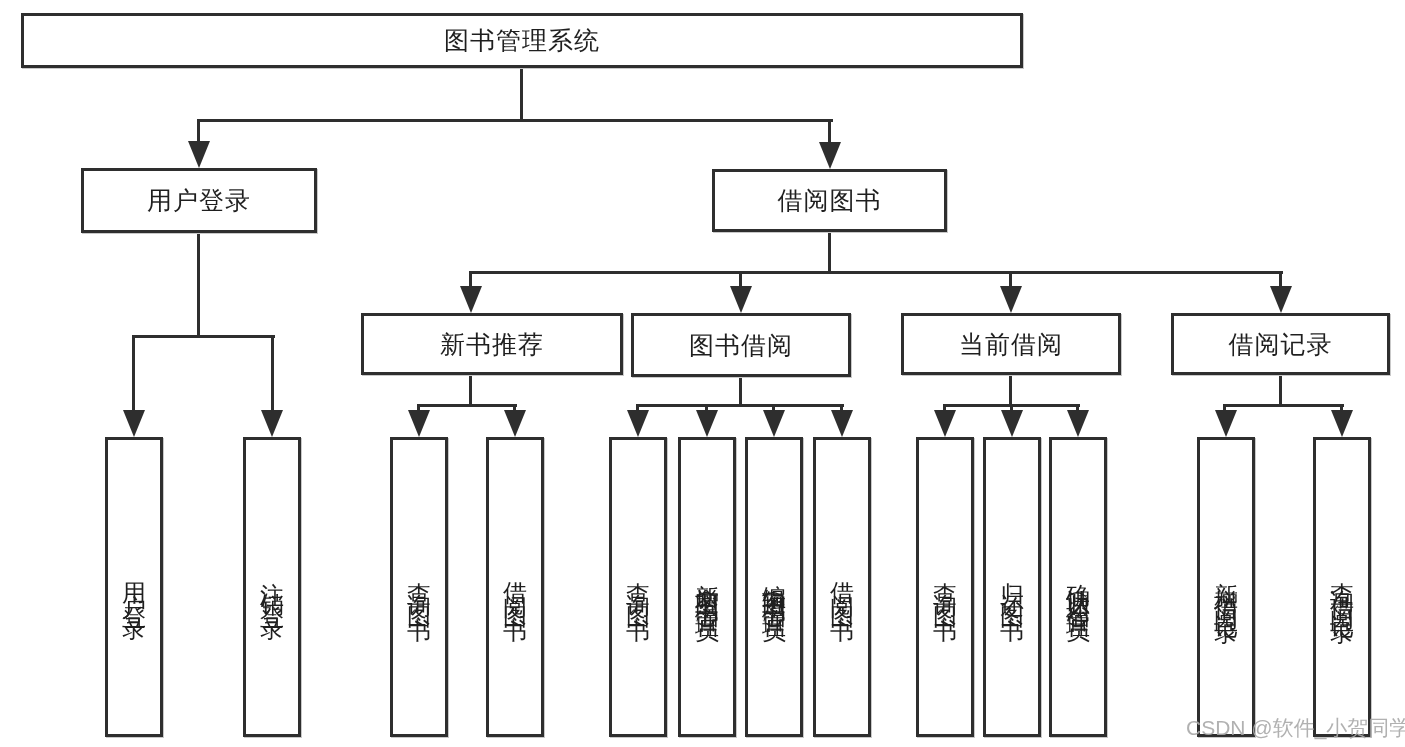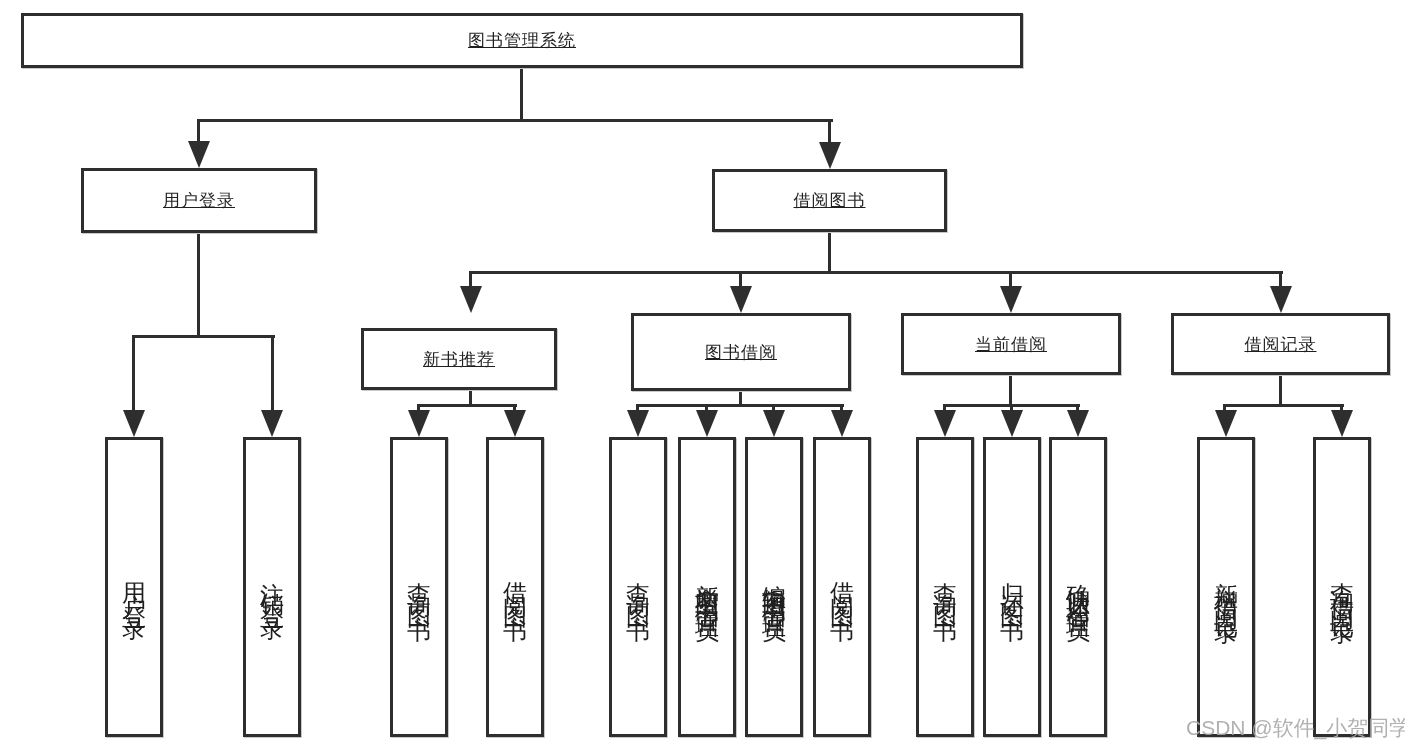--- a/index.html
+++ b/index.html
@@ -17,24 +17,23 @@
     position: absolute;
     box-sizing: border-box;
     background: #ffffff;
     border: 3px solid #2e2e2e;
     display: flex;
     align-items: center;
     justify-content: center;
     box-shadow: 1px 1px 0 #c9c9c9;
   }
   .hnode span {
-    font-size: 17px;
+    font-size: 25px;
     letter-spacing: 1px;
     white-space: nowrap;
-    text-decoration: underline;
   }
   .leaf { top: 437px; width: 58px; height: 300px; }
   .vlabel {
     writing-mode: vertical-rl;
     text-orientation: mixed;
     font-size: 24px;
     line-height: 1;
     letter-spacing: 5px;
   }
   .vlabel.spread { letter-spacing: 12px; }
@@ -128,24 +127,24 @@
     <span>图书管理系统</span>
   </div>
 
   <div class="node hnode" style="left:81px;top:168px;width:236px;height:65px">
     <span>用户登录</span>
   </div>
   <div class="node hnode" style="left:712px;top:169px;width:235px;height:63px">
     <span>借阅图书</span>
   </div>
 
-  <div class="node hnode" style="left:361px;top:328px;width:196px;height:62px">
+  <div class="node hnode" style="left:361px;top:313px;width:262px;height:62px">
     <span>新书推荐</span>
   </div>
-  <div class="node hnode" style="left:631px;top:313px;width:220px;height:78px">
+  <div class="node hnode" style="left:631px;top:313px;width:220px;height:64px">
     <span>图书借阅</span>
   </div>
   <div class="node hnode" style="left:901px;top:313px;width:220px;height:62px">
     <span>当前借阅</span>
   </div>
   <div class="node hnode" style="left:1171px;top:313px;width:219px;height:62px">
     <span>借阅记录</span>
   </div>
 
   <div class="node leaf" style="left:105px">

